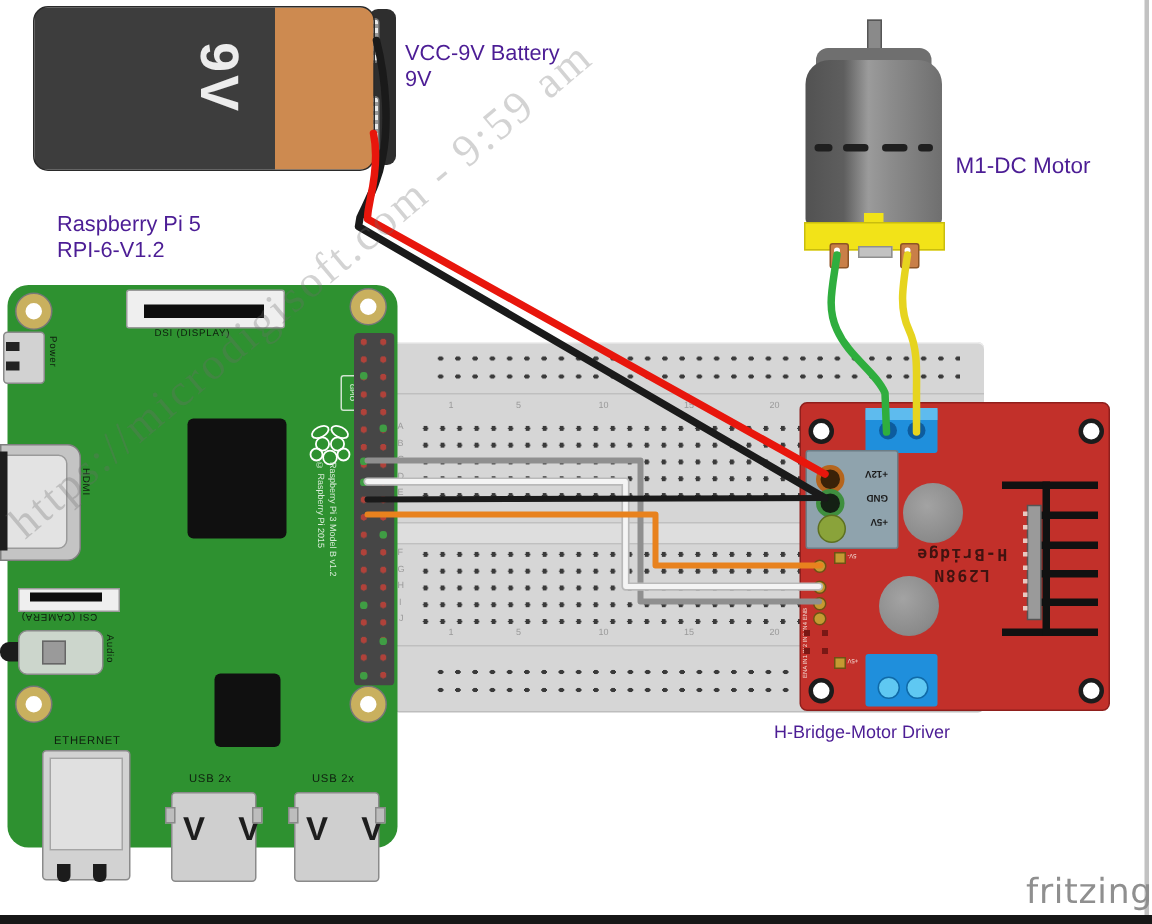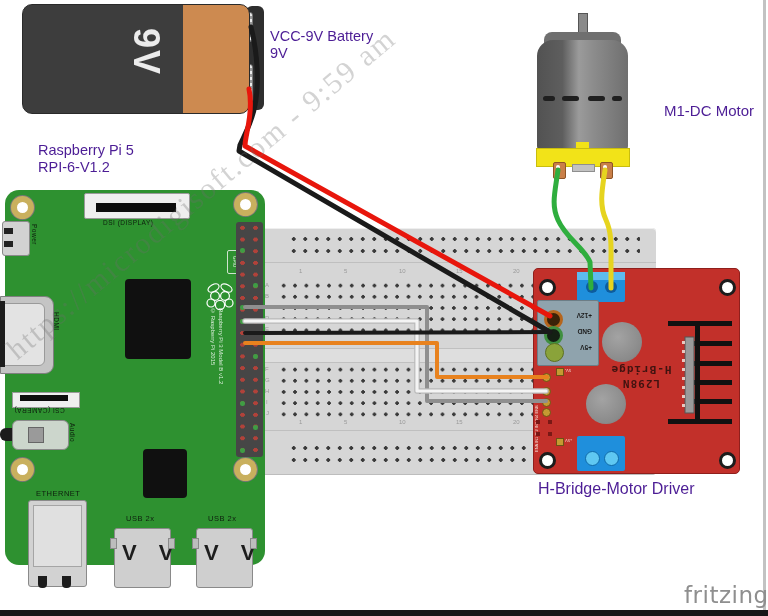--- a/index.html
+++ b/index.html
@@ -294,20 +294,20 @@
 <div class="abs lbl" style="left:270px;top:28px;">
   <div>VCC-9V Battery</div>
   <div>9V</div>
 </div>
 
 <div class="abs lbl" style="left:38px;top:142px;">
   <div>Raspberry Pi 5</div>
   <div>RPI-6-V1.2</div>
 </div>
 
-<div class="abs lbl" style="left:637px;top:102px;font-size:15px;margin-left:27px;">M1-DC Motor</div>
-
-<div class="abs lbl" style="left:538px;top:480px;font-size:16px;">H-Bridge-Motor Driver</div>
+<div class="abs lbl" style="left:637px;top:102px;font-size:15px;">M1-DC Motor</div>
+
+<div class="abs lbl" style="left:516px;top:480px;font-size:12px;">H-Bridge-Motor Driver</div>
 
 <div id="fritzing" class="abs">fritzing</div>
 
 <div id="edge-right" class="abs"></div>
 <div id="edge-bottom" class="abs"></div>
 
 </body></html>

